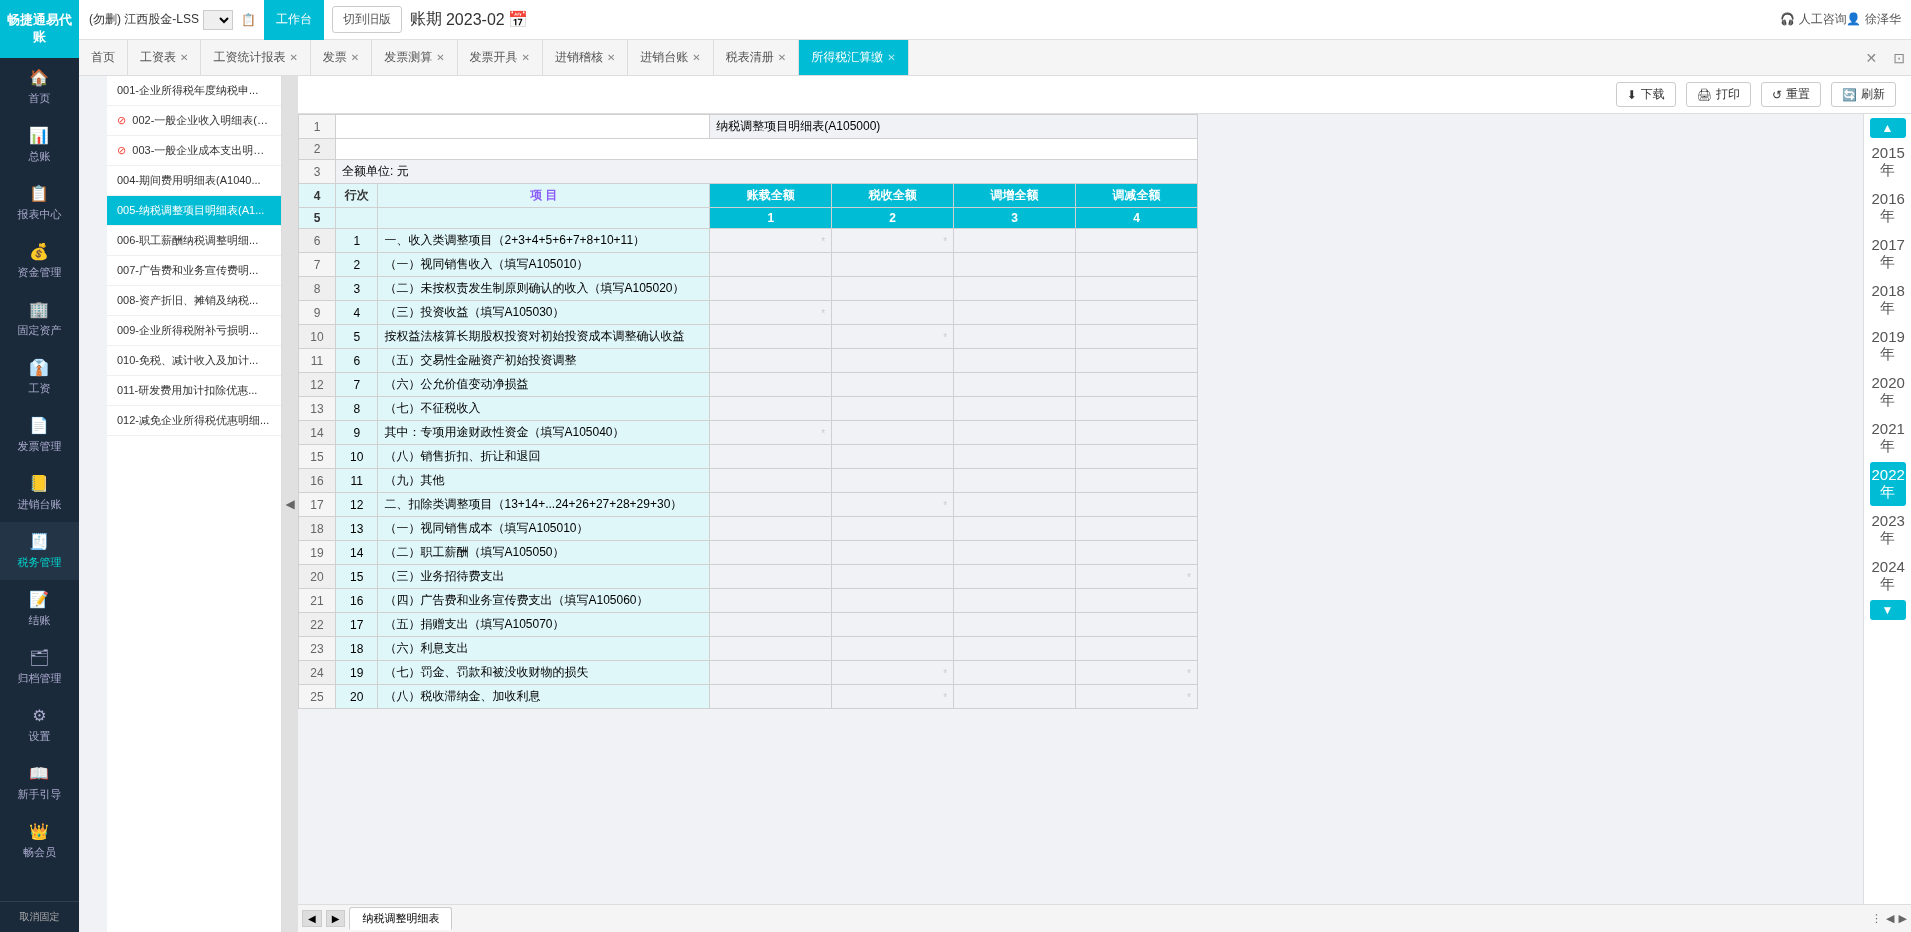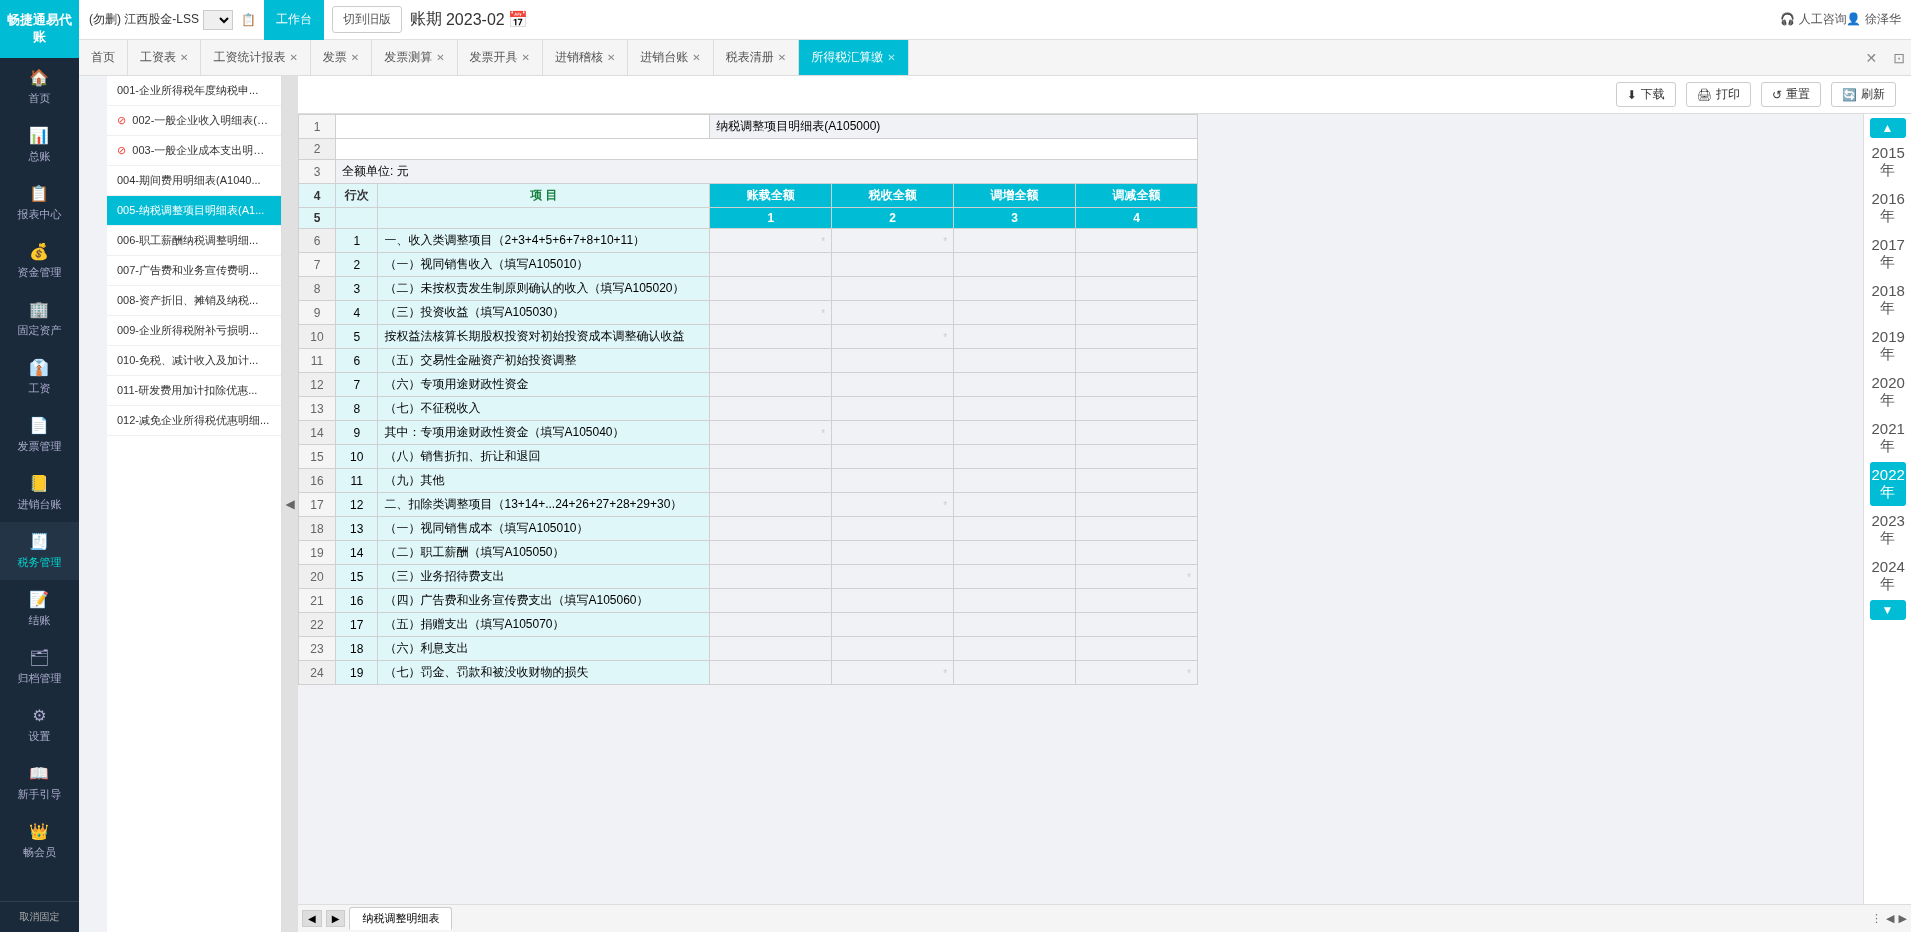--- a/index.html
+++ b/index.html
@@ -311,21 +311,21 @@
             </tr>
 
             <tr>
               <td class="row-num">3</td>
               <td colspan="6" class="sheet-subtitle-row">全额单位: 元</td>
             </tr>
 
             <tr class="sheet-header-row">
               <td class="row-num" style="background:#e0f7fa;color:#333;">4</td>
               <td style="background:#e0f7fa;color:#333;text-align:center;">行次</td>
-              <td style="background:#e0f7fa;color:#15803d;text-align:center;">项 目</td>
+              <td style="background:#e0f7fa;color:#8b5cf6;text-align:center;">项 目</td>
               <td>账载全额</td>
               <td>税收全额</td>
               <td>调增全额</td>
               <td>调减全额</td>
             </tr>
 
             <tr class="sheet-header-row">
               <td class="row-num" style="background:#e0f7fa;color:#333;">5</td>
               <td style="background:#e0f7fa;color:#333;text-align:center;"></td>
               <td style="background:#e0f7fa;color:#333;text-align:center;"></td>
@@ -385,21 +385,21 @@
               <td class="col-hangci">6</td>
               <td class="col-xiangmu">（五）交易性金融资产初始投资调整</td>
               <td class="data-cell"></td>
               <td class="data-cell"></td>
               <td class="data-cell"></td>
               <td class="data-cell"></td>
             </tr>
             <tr>
               <td class="row-num">12</td>
               <td class="col-hangci">7</td>
-              <td class="col-xiangmu">（六）专项用途财政性资金</td>
+              <td class="col-xiangmu">（六）公允价值变动净损益</td>
               <td class="data-cell"></td>
               <td class="data-cell"></td>
               <td class="data-cell"></td>
               <td class="data-cell"></td>
             </tr>
             <tr>
               <td class="row-num">13</td>
               <td class="col-hangci">8</td>
               <td class="col-xiangmu">（七）不征税收入</td>
               <td class="data-cell"></td>
@@ -494,20 +494,29 @@
               <td class="col-xiangmu">（六）利息支出</td>
               <td class="data-cell"></td>
               <td class="data-cell"></td>
               <td class="data-cell"></td>
               <td class="data-cell"></td>
             </tr>
             <tr>
               <td class="row-num">24</td>
               <td class="col-hangci">19</td>
               <td class="col-xiangmu">（七）罚金、罚款和被没收财物的损失</td>
+              <td class="data-cell"></td>
+              <td class="data-cell"><span class="asterisk">*</span></td>
+              <td class="data-cell"></td>
+              <td class="data-cell"><span class="asterisk">*</span></td>
+            </tr>
+            <tr>
+              <td class="row-num">25</td>
+              <td class="col-hangci">20</td>
+              <td class="col-xiangmu">（八）税收滞纳金、加收利息</td>
               <td class="data-cell"></td>
               <td class="data-cell"><span class="asterisk">*</span></td>
               <td class="data-cell"></td>
               <td class="data-cell"><span class="asterisk">*</span></td>
             </tr>
           </tbody>
             </table>
         </div>
 
         <div class="year-panel">

